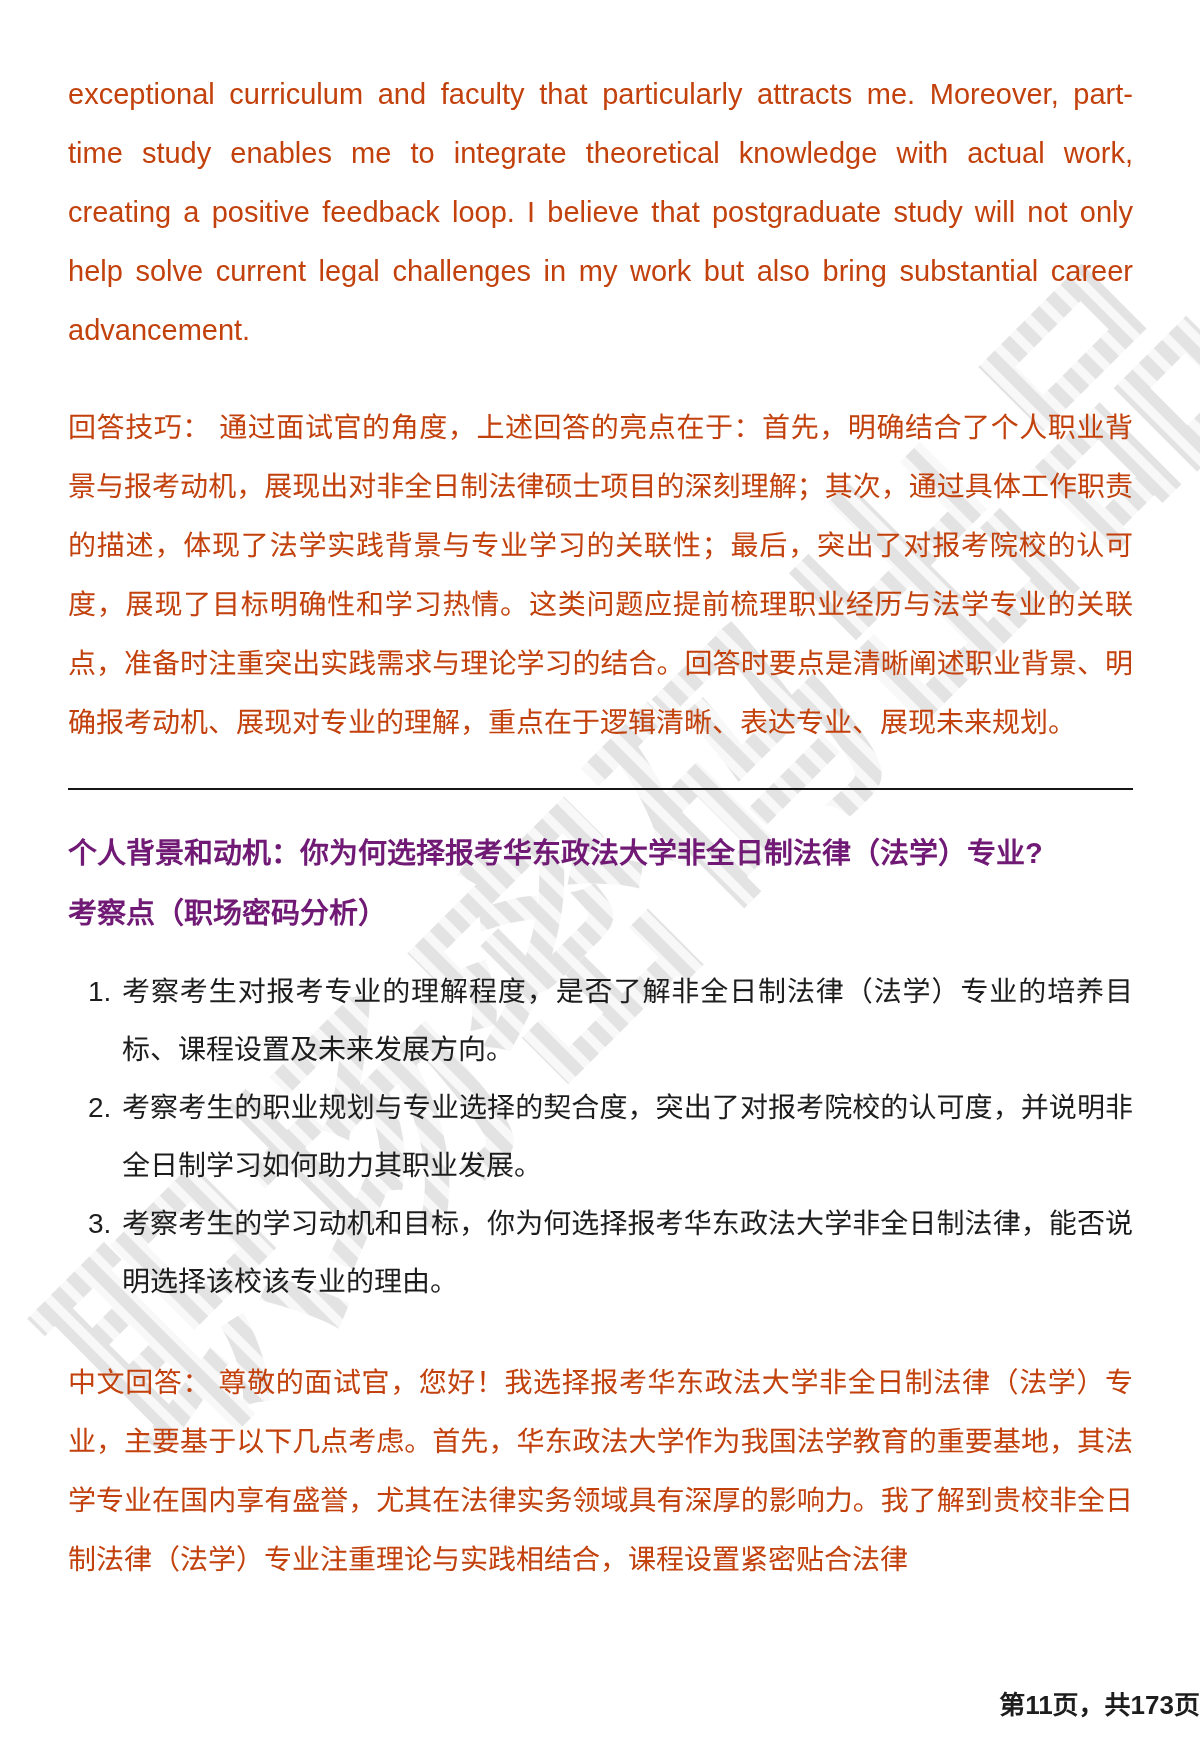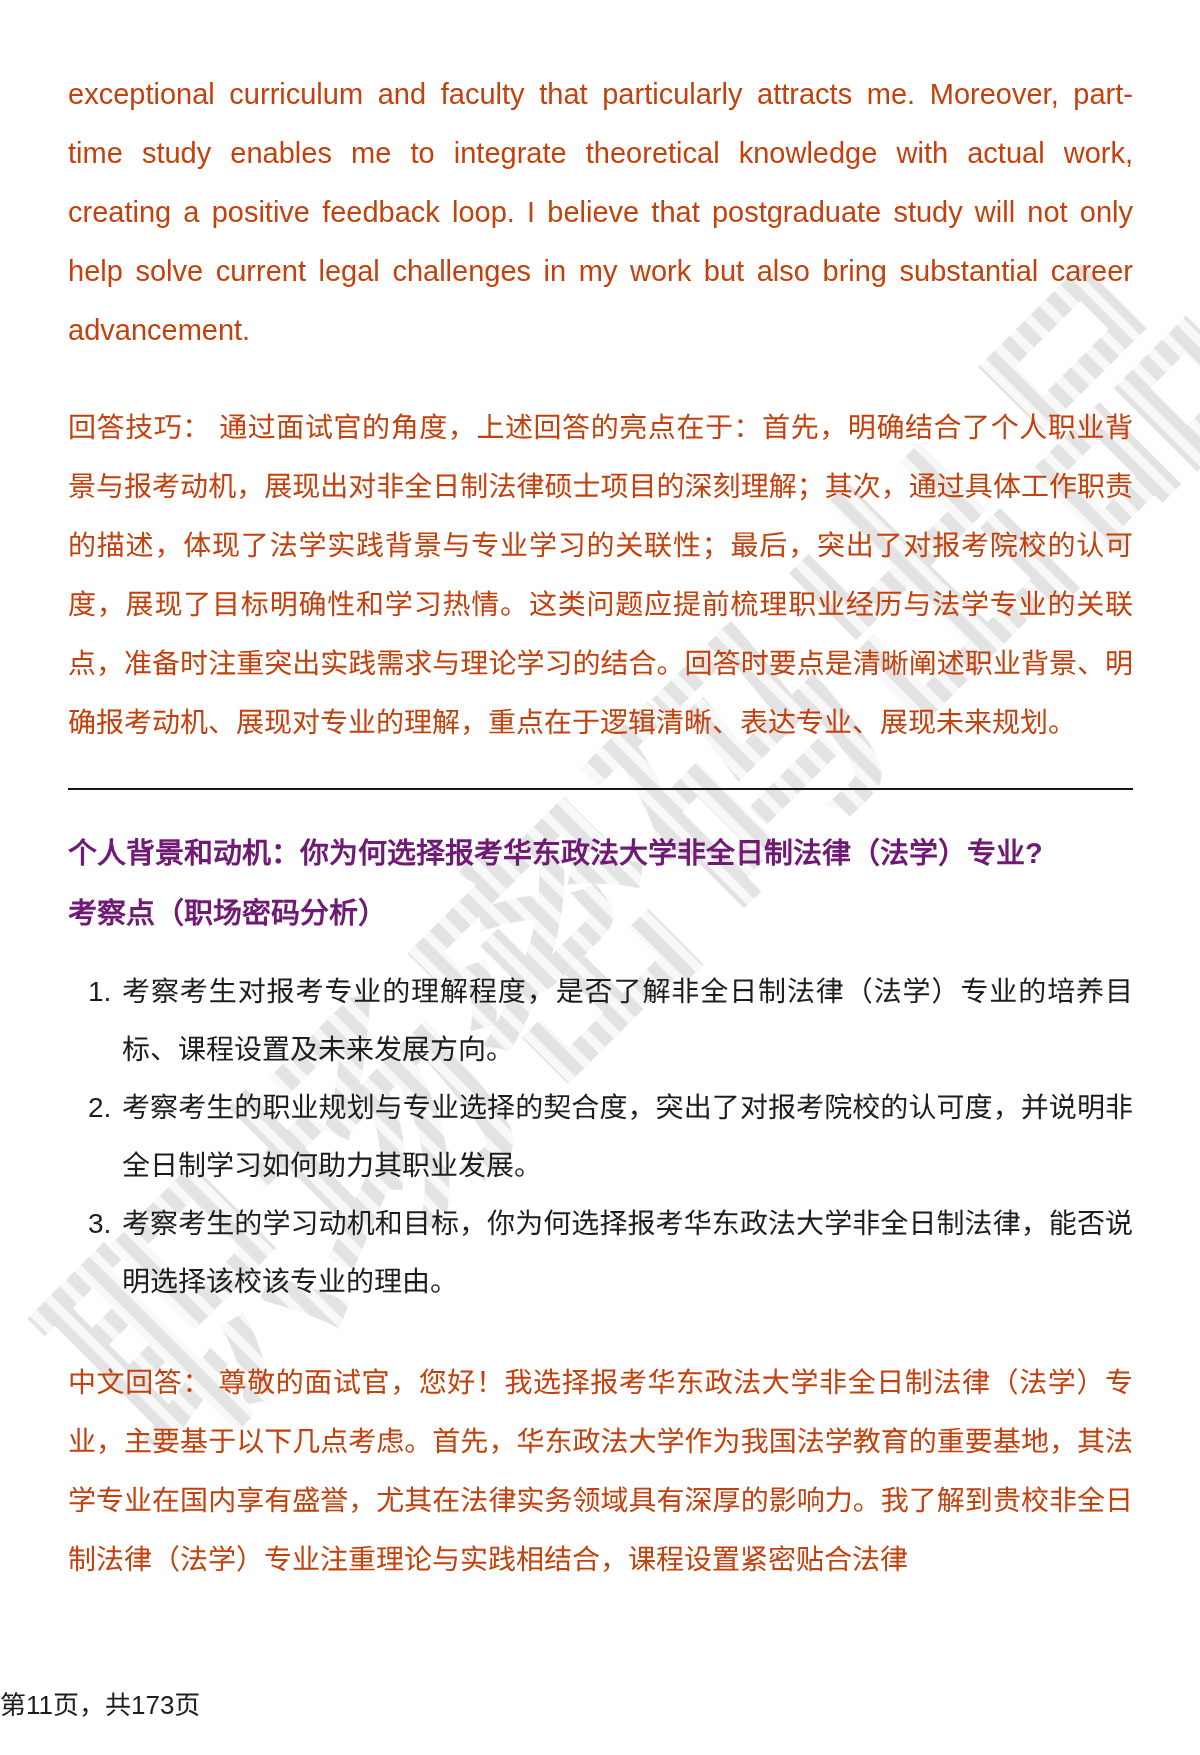--- a/index.html
+++ b/index.html
@@ -89,23 +89,24 @@
   }
 
   .para.cn { margin-top: 42px; font-family: Liberation Serif, serif; }
 
   .footer {
     position: absolute;
     z-index: 1;
     left: 0;
     right: 0;
     bottom: 34px;
-    text-align: left;
+    text-align: right;
     font-size: 26px;
     color: #1d1d1d;
+    font-weight: bold;
   }
 </style>
 </head>
 <body>
 
 <div class="page">
 
   <div class="watermark">职场密码出品</div>
 
   <div class="content">

